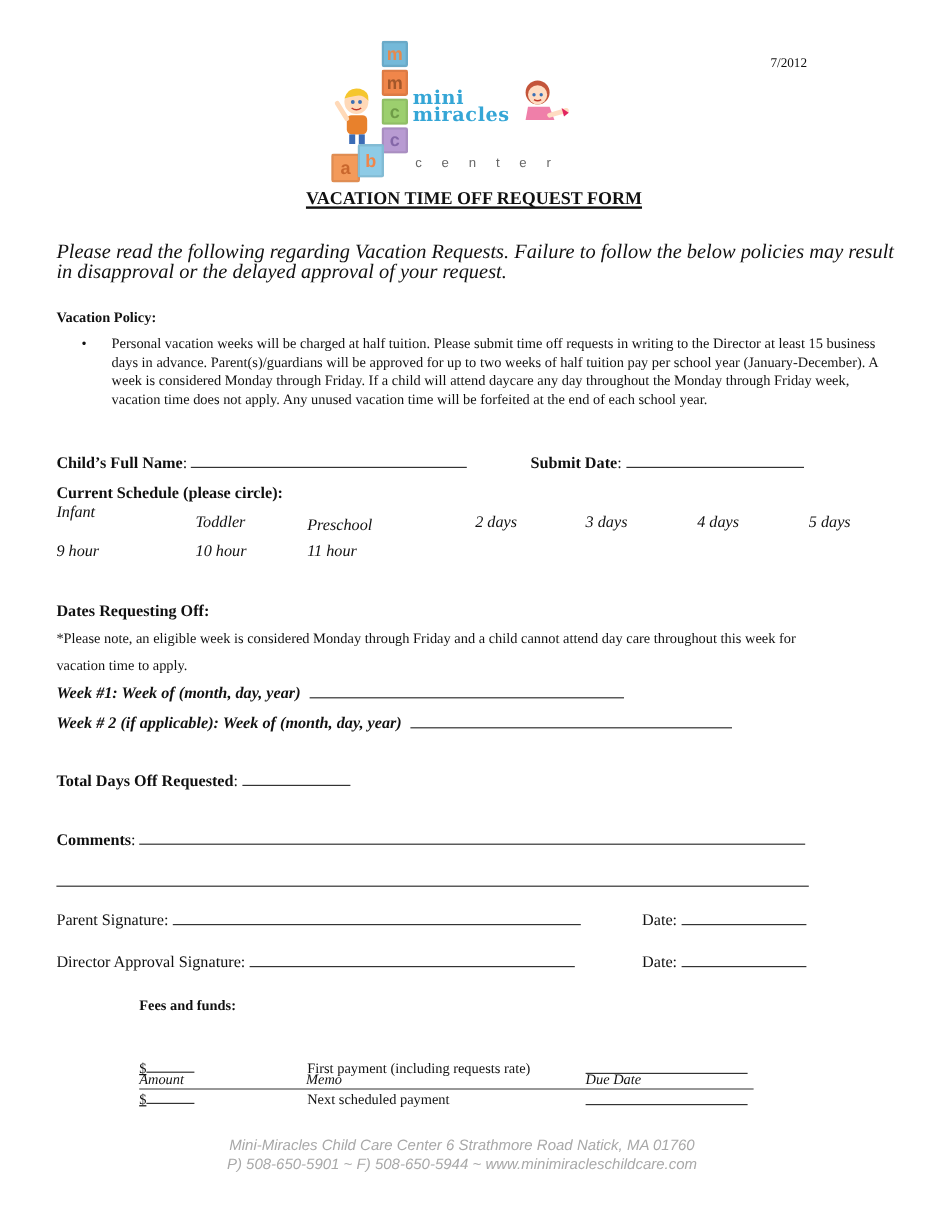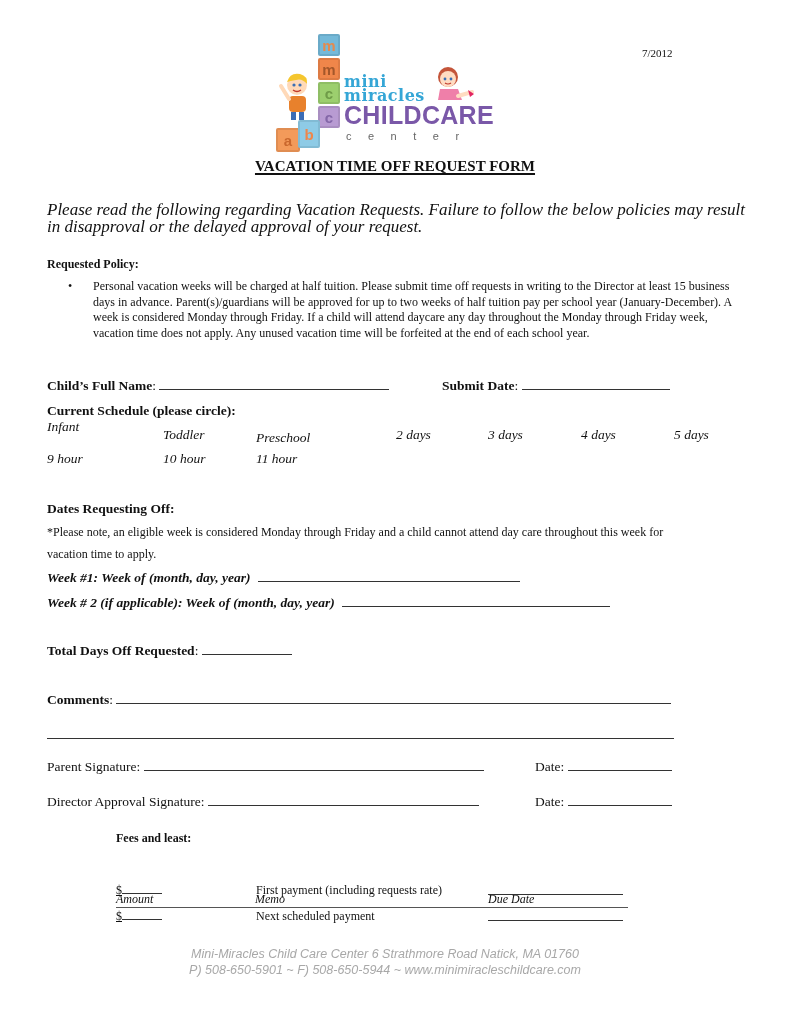--- a/index.html
+++ b/index.html
@@ -77,31 +77,30 @@
       <path d="M13 19 Q16 21 19 19" stroke="#c0392b" stroke-width="1.2" fill="none"></path>
       <path d="M8 25 L26 25 L30 36 L6 36Z" fill="#ef7fa9"></path>
       <path d="M26 32 L40 28" stroke="#ffdcc2" stroke-width="4" stroke-linecap="round"></path>
       <path d="M36 26 L42 30 L38 33Z" fill="#e2245f"></path>
     </svg>
   </div>
   <div class="brand-mini">
     <div>mini</div>
     <div>miracles</div>
   </div>
-  <div class="brand-childcare">CHILDCARE</div>
   <div class="brand-center">center</div>
 </div>
 
 <div class="abs date-stamp">7/2012</div>
 
 <div class="abs title"><span>VACATION TIME OFF REQUEST FORM</span></div>
 
 <div class="abs intro">Please read the following regarding Vacation Requests.  Failure to follow the below policies may result in disapproval or the delayed approval of your request.</div>
 
-<div class="abs policy-heading">Requested Policy:</div>
+<div class="abs policy-heading">Vacation Policy:</div>
 <div class="abs bullet">•</div>
 <div class="abs policy-text">Personal vacation weeks will be charged at half tuition. Please submit time off requests in writing to the Director at least 15 business days in advance.  Parent(s)/guardians will be approved for up to two weeks of half tuition pay per school year (January-December).  A week is considered Monday through Friday.  If a child will attend daycare any day throughout the Monday through Friday week, vacation time does not apply.  Any unused vacation time will be forfeited at the end of each school year.</div>
 
 <div class="abs label-bold" style="left:47px;top:378px;">
   <span>Child’s Full Name</span><span style="font-weight:normal">:</span>
   <span class="line" style="width:230px;"></span>
 </div>
 <div class="abs label-bold" style="left:442px;top:378px;">
   <span>Submit Date</span><span style="font-weight:normal">:</span>
   <span class="line" style="width:148px;"></span>
@@ -152,21 +151,21 @@
 </div>
 <div class="abs sig" style="left:47px;top:794px;">
   <span>Director Approval Signature:</span>
   <span class="line" style="width:271px;"></span>
 </div>
 <div class="abs sig" style="left:535px;top:794px;">
   <span>Date:</span>
   <span class="line" style="width:104px;"></span>
 </div>
 
-<div class="abs fees-title">Fees and least:</div>
+<div class="abs fees-title">Fees and funds:</div>
 <div class="fees-header">
   <span style="left:0;">Amount</span>
   <span style="left:139px;">Memo</span>
   <span style="left:372px;">Due Date</span>
 </div>
 
 <div class="abs fees-row" style="left:116px;top:883px;">
   <span class="amt">$</span><span class="line" style="width:40px;height:10px;"></span>
 </div>
 <div class="abs fees-row" style="left:256px;top:883px;">First payment (including requests rate)</div>

